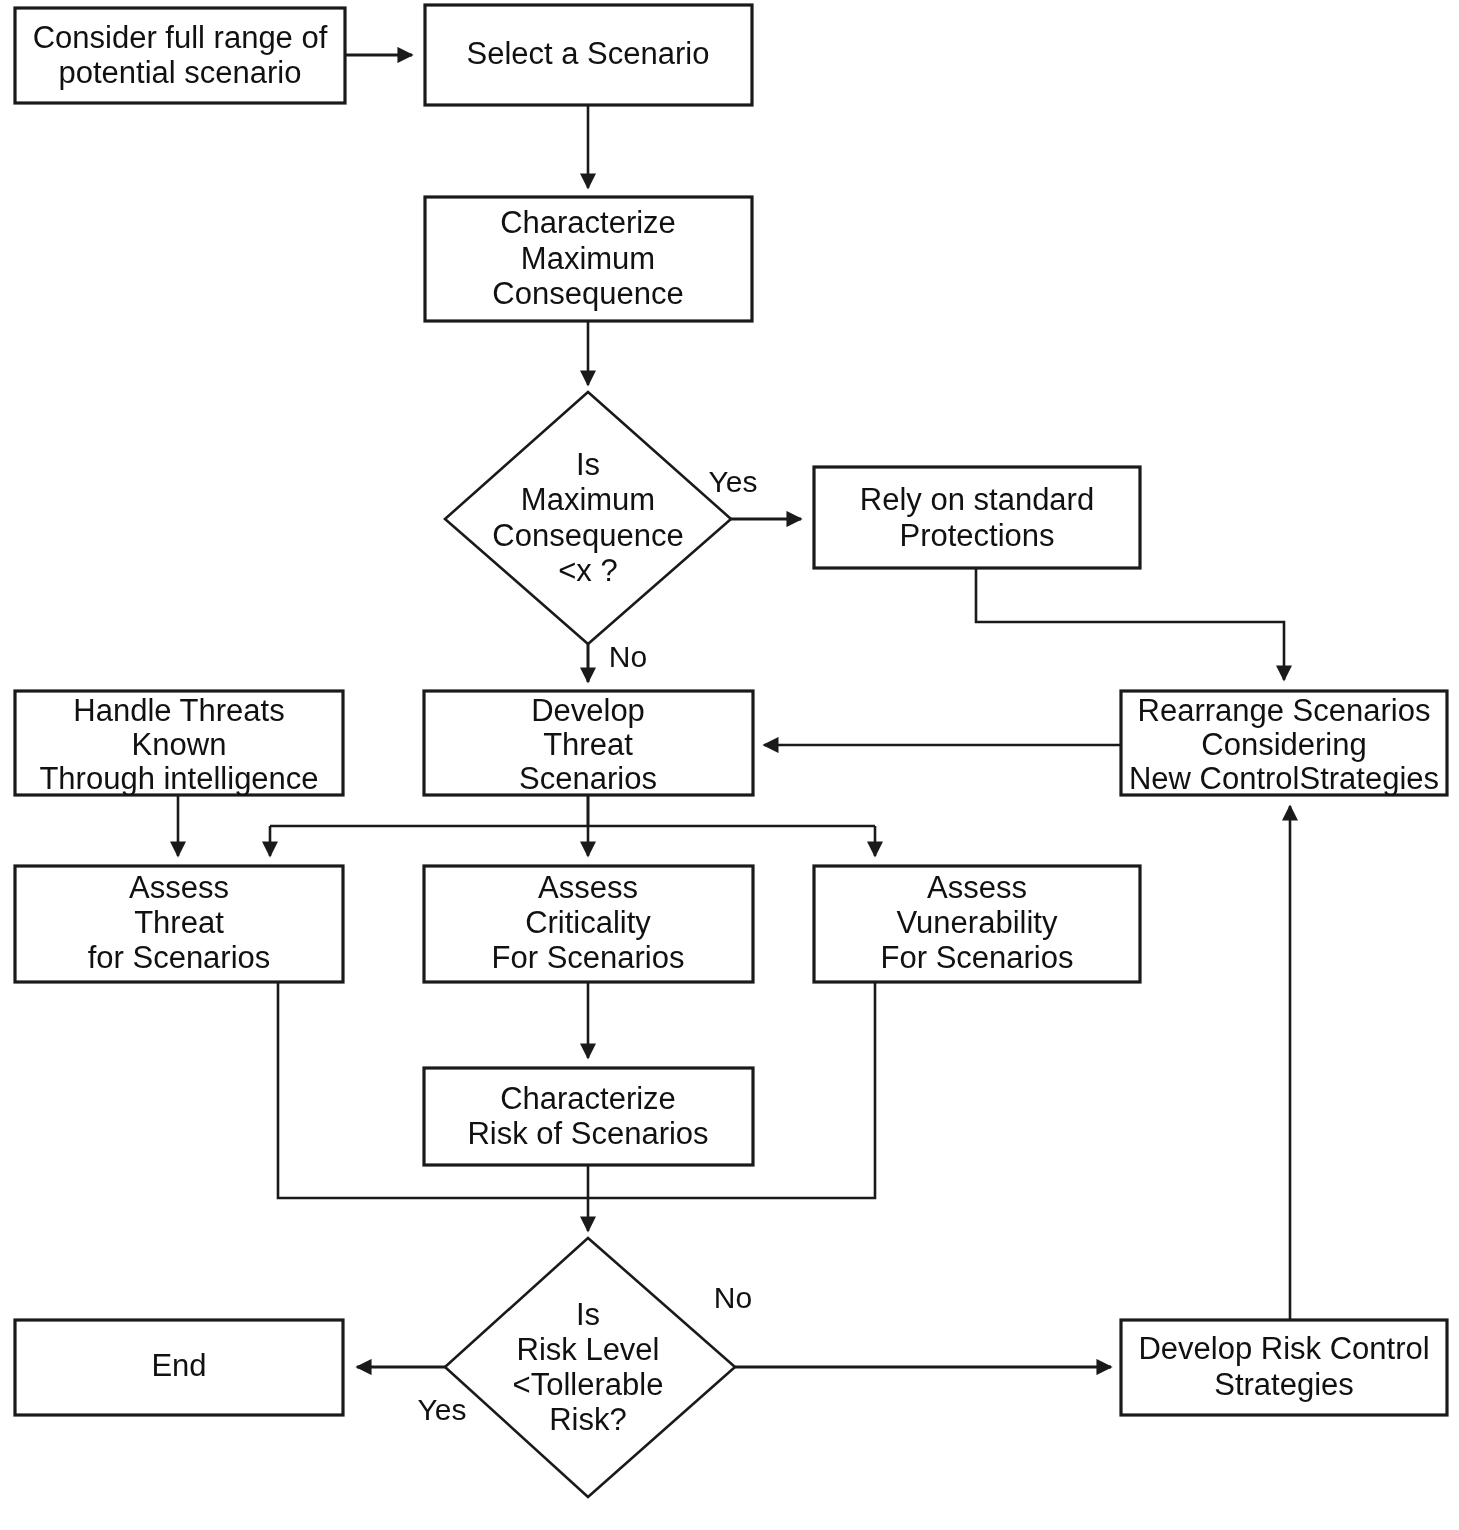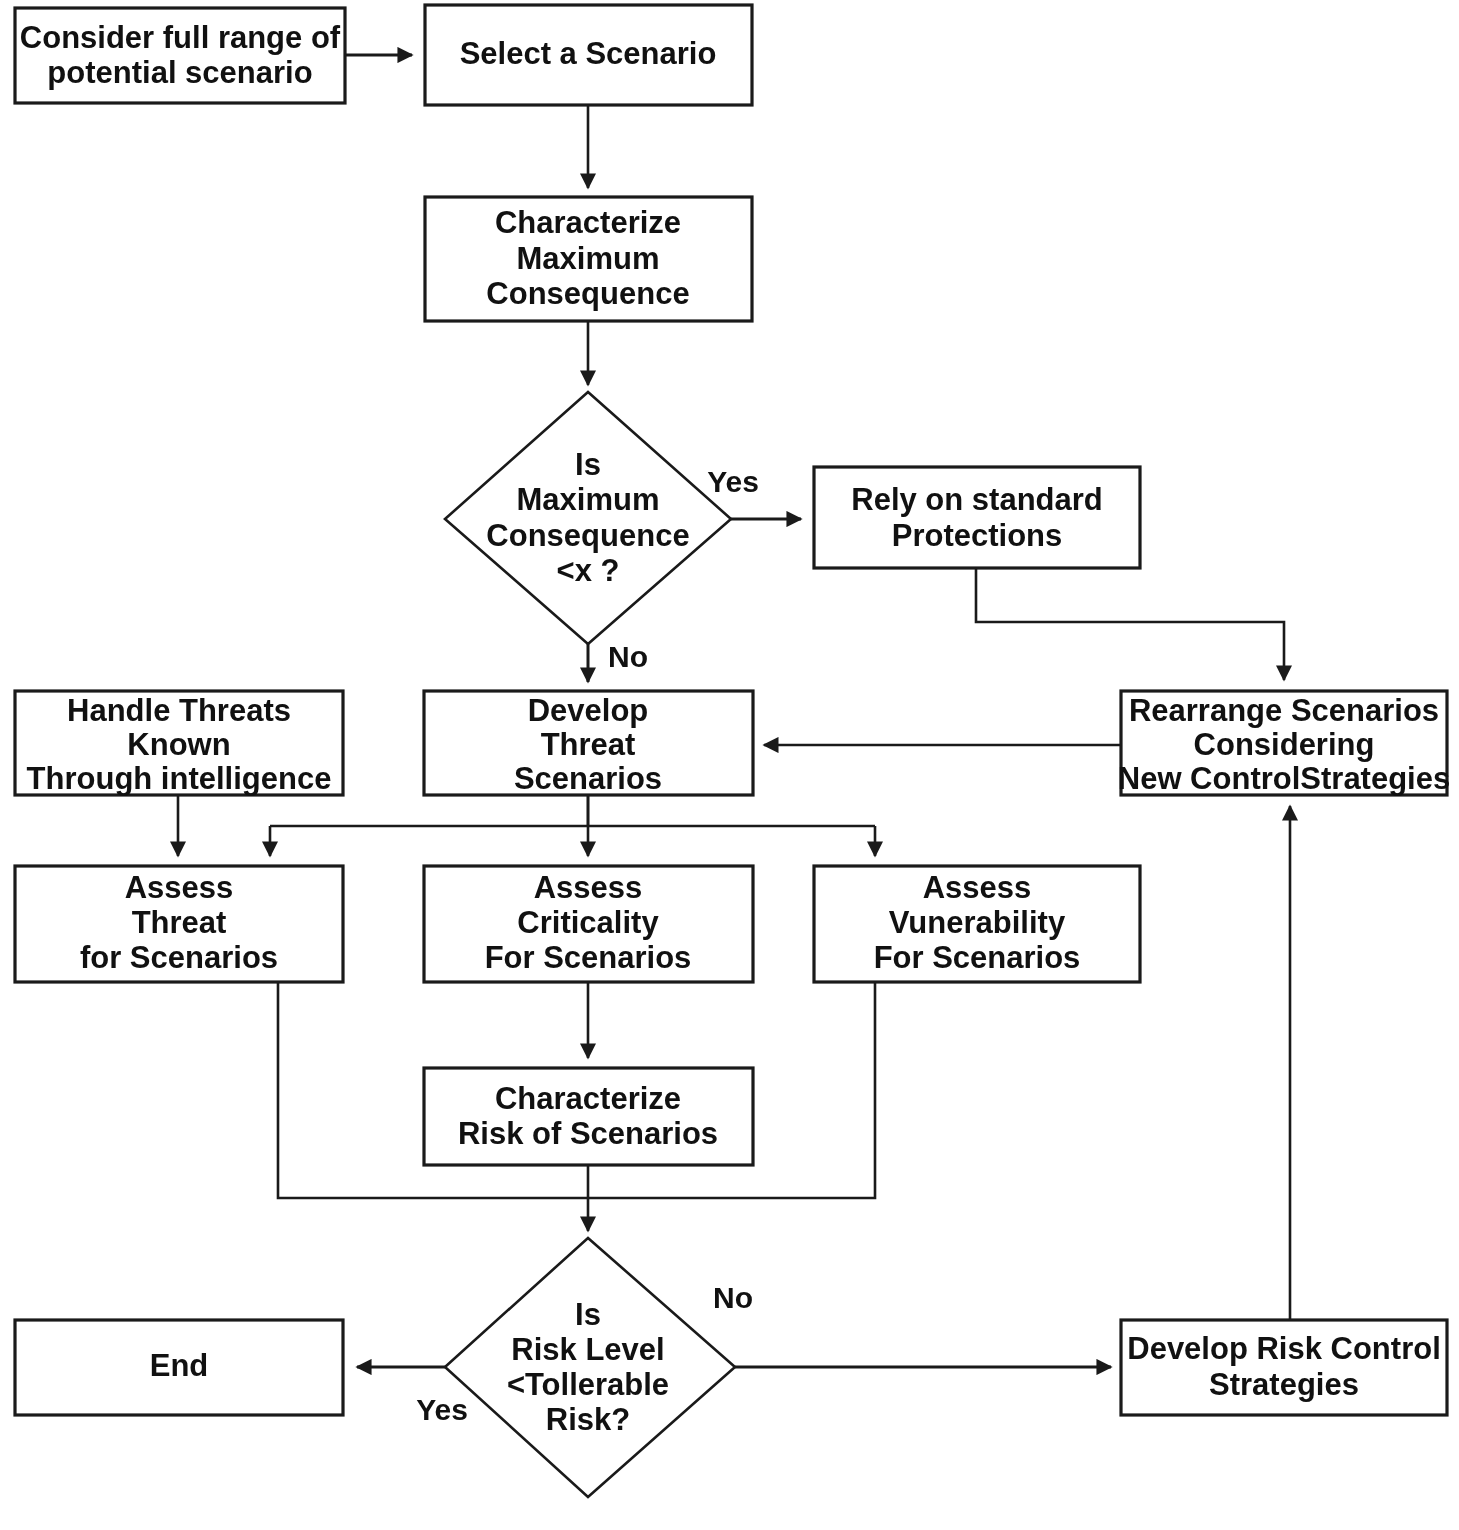--- a/index.html
+++ b/index.html
@@ -11,21 +11,20 @@
     width: 1459px;
     height: 1530px;
     font-family: "Liberation Sans", sans-serif;
     overflow: hidden;
   }
   #flowchart-root {
     position: relative;
     width: 1459px;
     height: 1530px;
     background: #ffffff;
-    font-weight: bold;
   }
   svg.chart {
     display: block;
     width: 1459px;
     height: 1530px;
   }
   .node-box {
     fill: #ffffff;
     stroke: #1a1a1a;
     stroke-width: 3.2;

